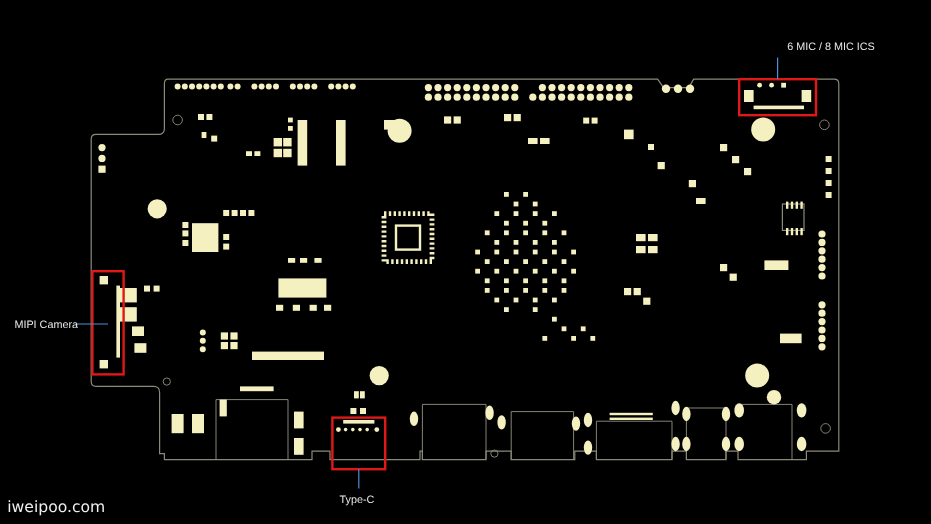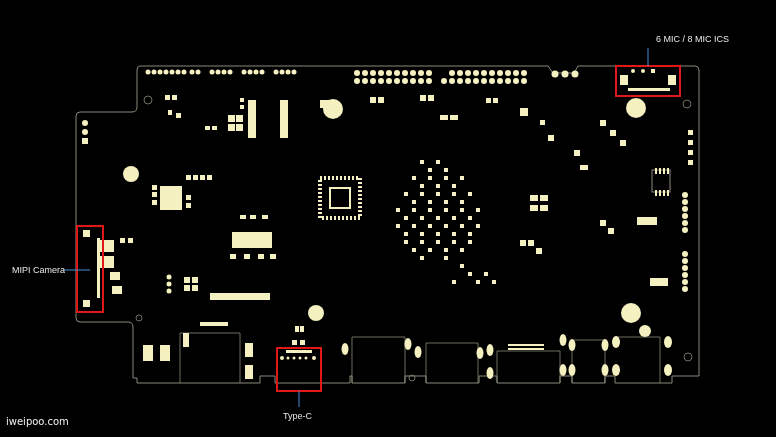--- a/index.html
+++ b/index.html
@@ -1,19 +1,19 @@
 <!DOCTYPE html>
 <html><head>
 <meta charset="utf-8">
 <style>
   html, body { margin:0; padding:0; background:#000; }
   body { width:776px; height:437px; position:relative; overflow:hidden; font-family:"Liberation Sans", sans-serif; }
   #board { position:absolute; left:0; top:0; width:776px; height:437px; }
   .label { position:absolute; color:#e8e8e8; font-size:9px; white-space:nowrap; font-family:"Liberation Sans", sans-serif; }
-  .watermark { position:absolute; left:6px; top:416px; color:#f0f0f0; font-size:10px; font-family:"DejaVu Sans", sans-serif; }
+  .watermark { position:absolute; left:6px; top:416px; color:#f0f0f0; font-size:13px; font-family:"DejaVu Sans", sans-serif; }
 </style>
 </head>
 <body>
 
 <svg id="board" viewBox="0 0 776 437" xmlns="http://www.w3.org/2000/svg">
 
   <path fill="none" stroke="#8a8a7a" stroke-width="1" d="M140,66 L548,66 L553,73 L574,73 L578,66 L695,66 Q699,66 699,70 L699,376 L672,376 L672,383 L615,383 L615,376 L605,376 L605,383 L572,383 L572,376 L560,376 L560,383 L497,383 L497,376 L479,376 L479,383 L426,383 L426,376 L405,376 L405,383 L352,383 L352,376 L350,376 L350,383 L275,383 L275,376 L260,376 L260,383 L137,383 L137,378 L133,378 L133,327 Q133,322 128,322 L80,322 Q76,322 76,318 L76,116 Q76,112 80,112 L132,112 Q137,112 137,107 L137,70 Q137,66 140,66 Z"></path>
 
   <g fill="none" stroke="#8a8a7a" stroke-width="0.8">
     <path d="M352,337 L352,383 M352,337 L405,337 L405,383 M426,343 L478,343 L478,383 M426,343 L426,383 M497,351 L560,351 L560,383 M497,351 L497,383 M572,340 L605,340 L605,383 M572,340 L572,383 M615,337 L660,337 L660,383"></path>

